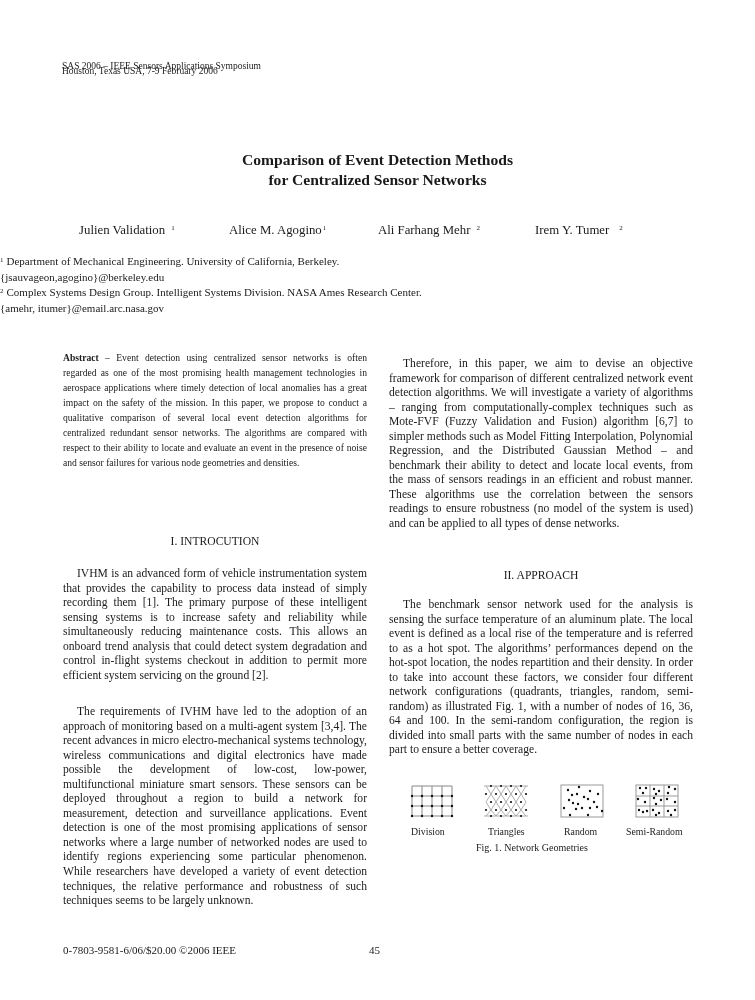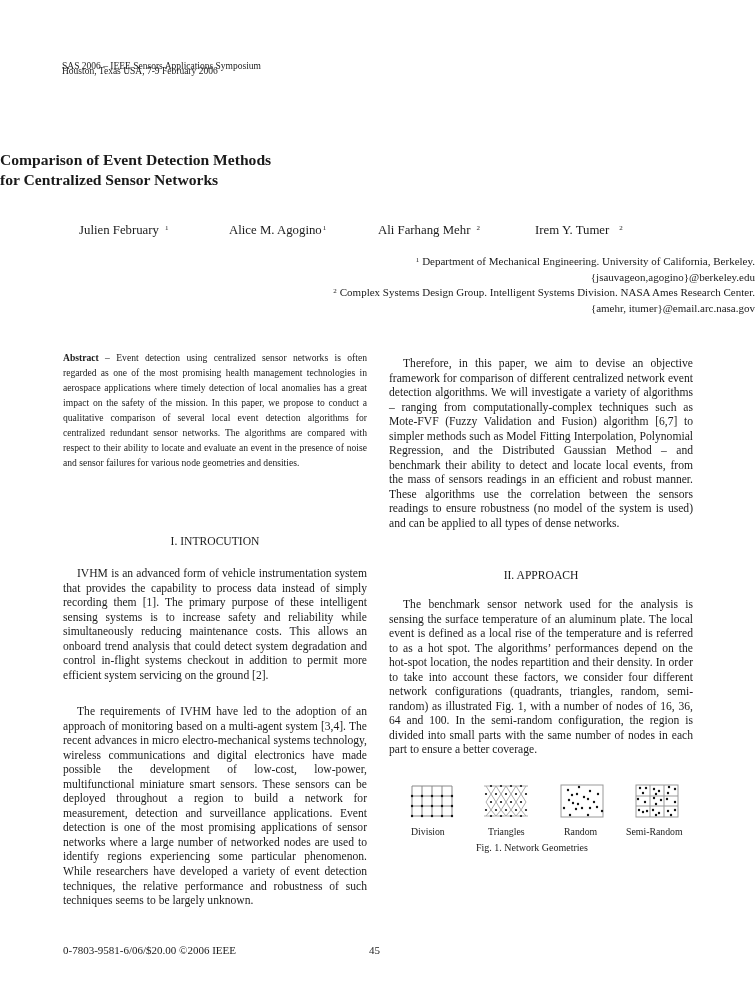--- a/index.html
+++ b/index.html
@@ -1,26 +1,26 @@
 <!DOCTYPE html>
 <html><head>
 <meta charset="utf-8">
 <style>
   html, body { margin: 0; padding: 0; background: #ffffff; }
   body { width: 755px; height: 1000px; position: relative; overflow: hidden;
          font-family: "Liberation Serif", serif; color: #1a1a1a; }
   .conf { position: absolute; left: 62px; font-size: 9.5px; line-height: 12px; }
   .conf1 { top: 40px; margin-top: 20px; }
   .conf2 { top: 65px; }
-  .title { position: absolute; left: 0; width: 755px; top: 150px; text-align: left;
+  .title { position: absolute; left: 0; width: 755px; top: 150px; text-align: center;
            font-weight: bold; font-size: 15.6px; line-height: 20px; }
   .authors { position: absolute; top: 222px; left: 0; width: 755px; font-size: 12.8px; line-height: 16px; }
   .author { position: absolute; white-space: nowrap; }
   .author sup { font-size: 7px; vertical-align: top; position: relative; top: -2px; margin-left: 6px; }
-  .affil { position: absolute; left: 0; width: 755px; top: 254px; text-align: right;
+  .affil { position: absolute; left: 0; width: 755px; top: 254px; text-align: left;
            font-size: 11px; line-height: 15.5px; }
   .affil sup { font-size: 7px; vertical-align: top; position: relative; top: -1px; margin-right: 3px; }
   .col { position: absolute; text-align: justify; font-size: 11.6px; line-height: 14.55px; }
   .colL { left: 63px; width: 304px; }
   .colR { left: 389px; width: 304px; }
   .abs { font-size: 9.6px; line-height: 15px; }
   .abs b { font-weight: bold; }
   p { margin: 0; }
   .indent { text-indent: 14px; }
   .sec { text-align: center; font-size: 11.6px; }
@@ -33,21 +33,21 @@
 
 <div class="conf conf1">SAS 2006 – IEEE Sensors Applications Symposium</div>
 <div class="conf conf2">Houston, Texas USA, 7-9 February 2006</div>
 
 <div class="title">
   <div>Comparison of Event Detection Methods</div>
   <div>for Centralized Sensor Networks</div>
 </div>
 
 <div class="authors">
-  <span class="author" style="left:79px"><span>Julien February</span><sup>1</sup></span>
+  <span class="author" style="left:79px"><span>Julien Validation</span><sup>1</sup></span>
   <span class="author" style="left:229px"><span>Alice M. Agogino</span><sup style="margin-left:1px">1</sup></span>
   <span class="author" style="left:378px"><span>Ali Farhang Mehr</span><sup>2</sup></span>
   <span class="author" style="left:535px"><span>Irem Y. Tumer</span><sup style="margin-left:10px">2</sup></span>
 </div>
 
 <div class="affil">
   <div><sup>1</sup><span>Department of Mechanical Engineering. University of California, Berkeley.</span></div>
   <div>{jsauvageon,agogino}@berkeley.edu</div>
   <div><sup>2</sup><span>Complex Systems Design Group. Intelligent Systems Division. NASA Ames Research Center.</span></div>
   <div>{amehr, itumer}@email.arc.nasa.gov</div>

